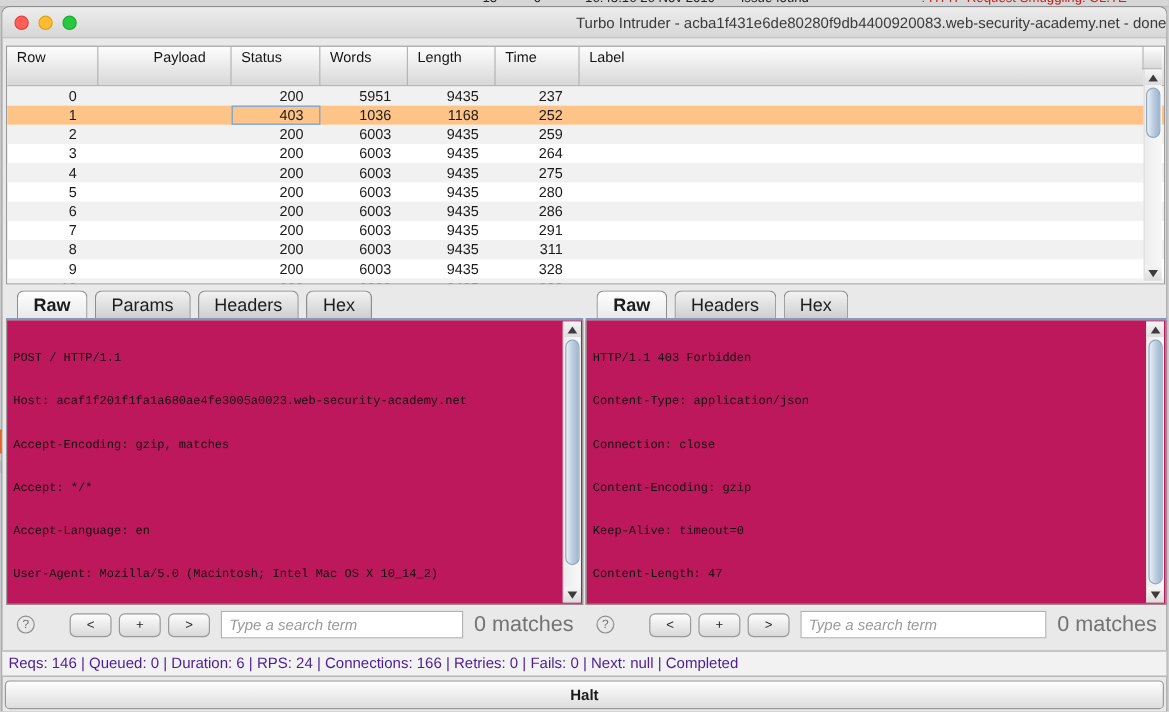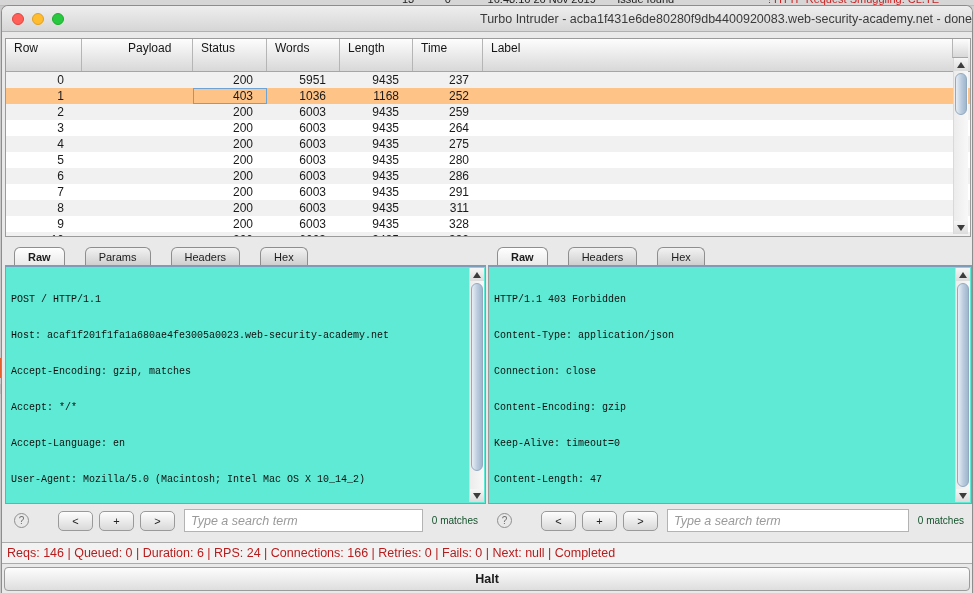--- a/index.html
+++ b/index.html
@@ -45,38 +45,38 @@
   .sb-track { flex:1; position:relative; background:linear-gradient(90deg,#ececec,#f8f8f8); }
   .sb-thumb { position:absolute; left:1px; right:1px; border-radius:7px; background:linear-gradient(90deg,#e8eef5,#b9cbde 55%,#9fb6cd); border:1px solid #93a9bf; }
   .tri-up { width:0; height:0; border-left:4px solid transparent; border-right:4px solid transparent; border-bottom:6px solid #3c3c3c; }
   .tri-down { width:0; height:0; border-left:4px solid transparent; border-right:4px solid transparent; border-top:6px solid #3c3c3c; }
 
   
   .panel { position:absolute; top:237px; height:300px; }
   .panel.left { left:3px; width:481px; }
   .panel.right { left:486px; width:484px; }
   .tabs { height:24px; display:flex; align-items:flex-end; padding-left:9px; border-bottom:2px solid #7d9cba; }
-  .tab { font-size:11px; color:#1c1c1c; padding:3px 13px 2px 13px; border:1px solid #8e8e8e; border-bottom:none; border-radius:6px 6px 0 0; background:linear-gradient(#f2f2f2,#cfcfcf); margin-right:20px; }
+  .tab { font-size:15px; color:#1c1c1c; padding:3px 13px 2px 13px; border:1px solid #8e8e8e; border-bottom:none; border-radius:6px 6px 0 0; background:linear-gradient(#f2f2f2,#cfcfcf); margin-right:6px; }
   .tab.active { background:linear-gradient(#ffffff,#e9e9e9); font-weight:600; }
-  .pcontent { position:relative; height:237px; background:#5eead4; border:1px solid #9a9a9a; border-top:none; overflow:hidden; }
+  .pcontent { position:relative; height:237px; background:#be185d; border:1px solid #9a9a9a; border-top:none; overflow:hidden; }
   .code { font-family:"Liberation Mono","DejaVu Sans Mono",monospace; font-size:10px; line-height:12px; color:#101010; padding:3px 2px 0 5px; white-space:pre; }
   .code-line { min-height:12px; }
   .pcontent .vscroll { top:1px; bottom:1px; right:1px; }
 
   
   .searchbar { height:33px; display:flex; align-items:center; }
   .help-circ { width:15px; height:15px; border:1.5px solid #8f8f8f; border-radius:50%; color:#6e6e6e; font-size:10px; display:flex; align-items:center; justify-content:center; margin-left:9px; flex:0 0 auto; }
   .sbtn { width:35px; height:20px; border:1px solid #9a9a9a; border-radius:5px; background:linear-gradient(#fdfdfd,#d9d9d9); font-size:11px; color:#222; display:flex; align-items:center; justify-content:center; flex:0 0 auto; }
   .sbtn.b1 { margin-left:29px; } .sbtn.b2 { margin-left:6px; } .sbtn.b3 { margin-left:6px; }
   .search-input { margin-left:9px; flex:1; height:23px; border:1px solid #b3b3b3; font-size:12.5px; padding:0 6px; color:#222; background:#ffffff; outline:none; }
   .search-input::placeholder { font-style:italic; color:#9a9a9a; }
-  .matches { font-size:10px; color:#14532d; margin:0 8px 0 9px; white-space:nowrap; }
-
-  
-  .statusbar { position:absolute; left:0; right:0; top:536px; height:22px; background:#f2f2f2; border-top:1px solid #ababab; border-bottom:1px solid #ababab; display:flex; align-items:center; padding-left:5px; font-size:12.5px; color:#b91c1c; }
+  .matches { font-size:18px; color:#737373; margin:0 8px 0 9px; white-space:nowrap; }
+
+  
+  .statusbar { position:absolute; left:0; right:0; top:536px; height:22px; background:#f2f2f2; border-top:1px solid #ababab; border-bottom:1px solid #ababab; display:flex; align-items:center; padding-left:5px; font-size:12.5px; color:#4c1d95; }
   .halt-row { position:absolute; left:2px; right:2px; top:561px; height:25px; }
   .halt-btn { width:100%; height:24px; border:1px solid #9b9b9b; border-radius:4px; background:linear-gradient(#fdfdfd,#dedede); font-size:12.5px; font-weight:600; color:#1a1a1a; display:flex; align-items:center; justify-content:center; }
 </style>
 </head>
 <body>
 
 <div class="bg-strip">
   <span class="frag" style="left:402px;">13          0            16:48:16 26 Nov 2019       Issue found</span>
   <span class="frag red" style="left:768px;">! HTTP Request Smuggling: CL.TE</span>
 </div>

